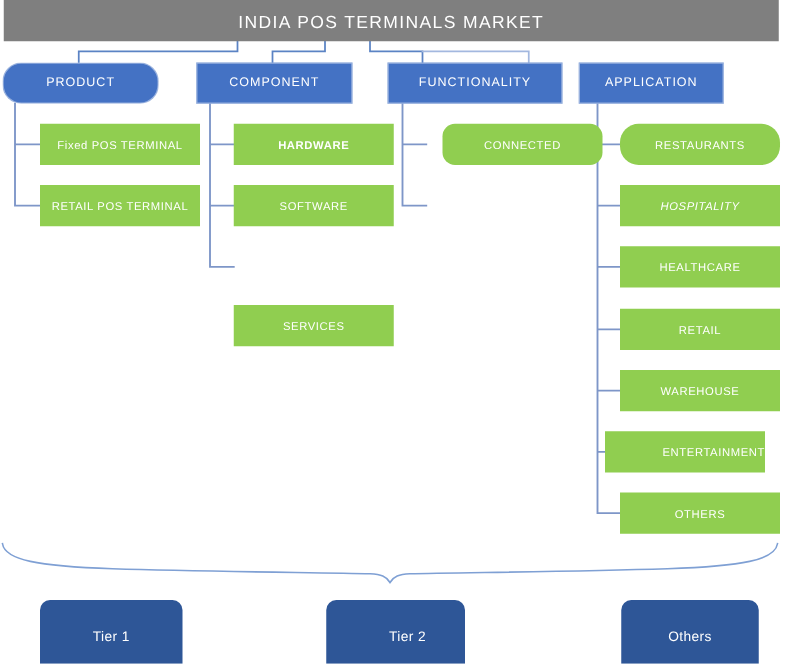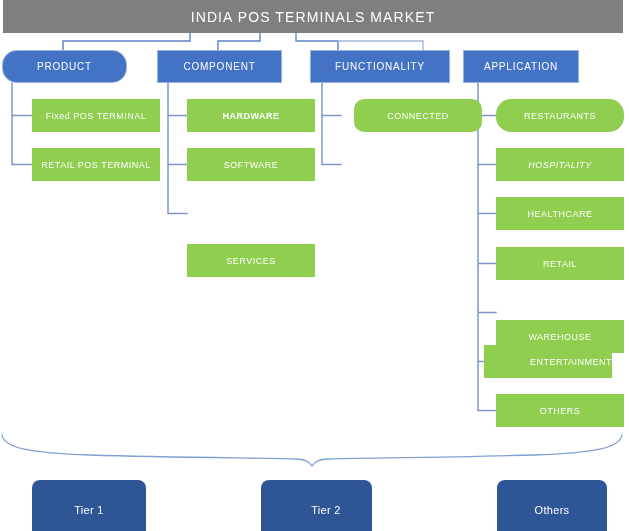--- a/index.html
+++ b/index.html
@@ -119,21 +119,21 @@
     </div>
   <div class="box seg" style="left:496px;top:148px;font-style:italic;">
       <span>HOSPITALITY</span>
     </div>
   <div class="box seg" style="left:496px;top:197px;">
       <span>HEALTHCARE</span>
     </div>
   <div class="box seg" style="left:496px;top:247px;">
       <span>RETAIL</span>
     </div>
-  <div class="box seg" style="left:496px;top:296px;margin-top:24px;">
+  <div class="box seg" style="left:496px;top:296px;">
       <span>WAREHOUSE</span>
     </div>
   <div class="box seg" style="left:484px;top:345px;padding-left:46px;">
       <span>ENTERTAINMENT</span>
     </div>
   <div class="box seg" style="left:496px;top:394px;">
       <span>OTHERS</span>
     </div>
 
   <div class="box tier" style="left:32px;width:114px;">

